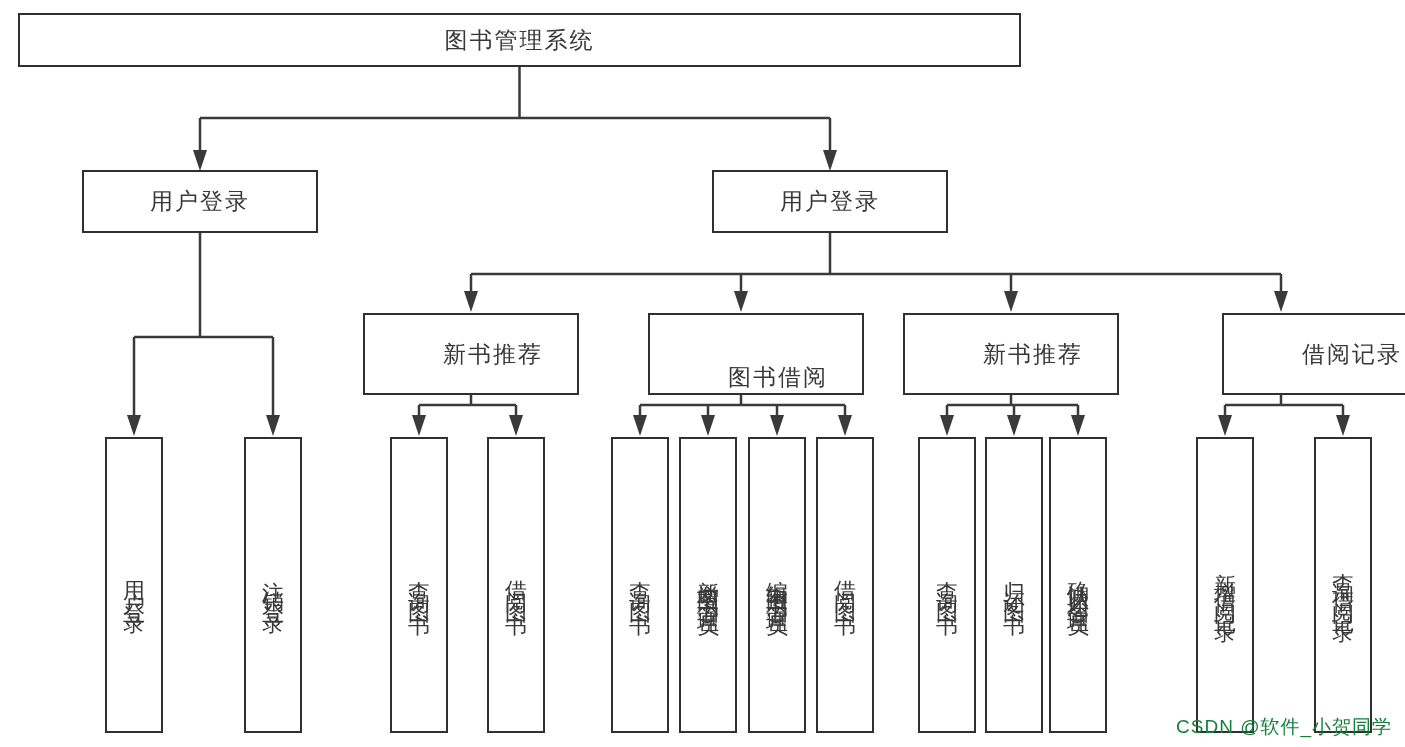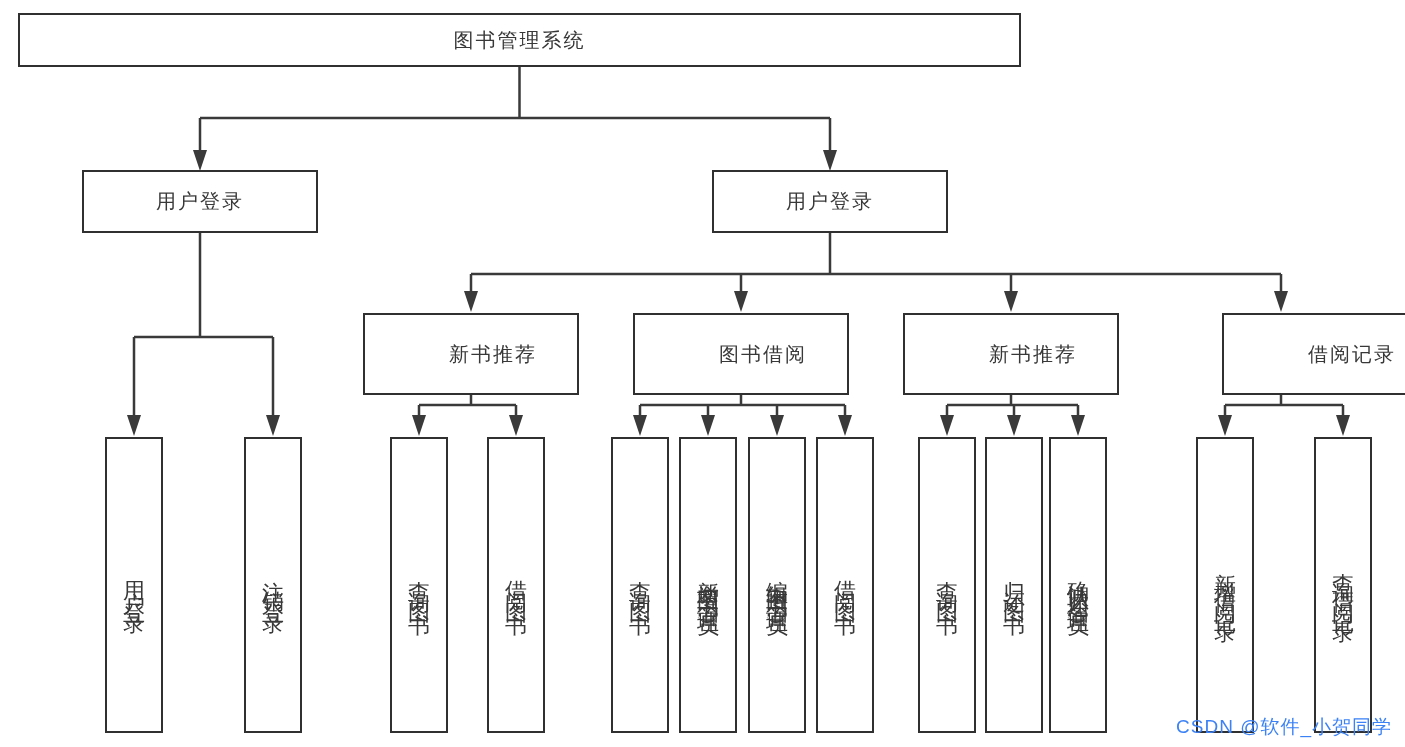--- a/index.html
+++ b/index.html
@@ -24,21 +24,21 @@
     position: absolute;
     box-sizing: border-box;
     border: 2px solid #303030;
     background: #ffffff;
     display: flex;
     align-items: center;
     justify-content: center;
     color: #383838;
   }
   .node-h span {
-    font-size: 20px;
+    font-size: 23px;
     letter-spacing: 2px;
     white-space: nowrap;
   }
   .node-v span {
     writing-mode: vertical-rl;
     text-orientation: mixed;
     font-size: 22px;
     line-height: 1;
     white-space: nowrap;
   }
@@ -46,21 +46,21 @@
   .vs6  span { letter-spacing: 10px; }
   .vs10 span { letter-spacing: 5px; }
   
   .n-root  { left: 18px;  top: 13px;  width: 1003px; height: 54px; }
   
   .n-l2a   { left: 82px;  top: 170px; width: 236px; height: 63px; }
   .n-l2b   { left: 712px; top: 170px; width: 236px; height: 63px; }
   
   .n-l3    { top: 313px; height: 82px; width: 216px; padding-left: 44px; }
   .n-l3a   { left: 363px; }
-  .n-l3b   { left: 633px; }
+  .n-l3b   { left: 648px; align-items: flex-end; }
   .n-l3c   { left: 903px; }
   .n-l3d   { left: 1222px; }
   
   .leaf    { top: 437px; height: 296px; width: 58px; }
   .lf0  { left: 105px; }
   .lf1  { left: 244px; }
   .lf2  { left: 390px; }
   .lf3  { left: 487px; }
   .lf4  { left: 611px; }
   .lf5  { left: 679px; }
@@ -69,21 +69,21 @@
   .lf8  { left: 918px; }
   .lf9  { left: 985px; }
   .lf10 { left: 1049px; }
   .lf11 { left: 1196px; }
   .lf12 { left: 1314px; }
   .watermark {
     position: absolute;
     top: 714px;
     right: 13px;
     font-size: 19px;
-    color: #3b82f6;
+    color: #15803d;
     letter-spacing: 1px;
     white-space: nowrap;
   }
 </style>
 </head>
 <body>
 
 <div id="canvas">
 
   <svg id="wires" viewBox="0 0 1405 747" xmlns="http://www.w3.org/2000/svg">

